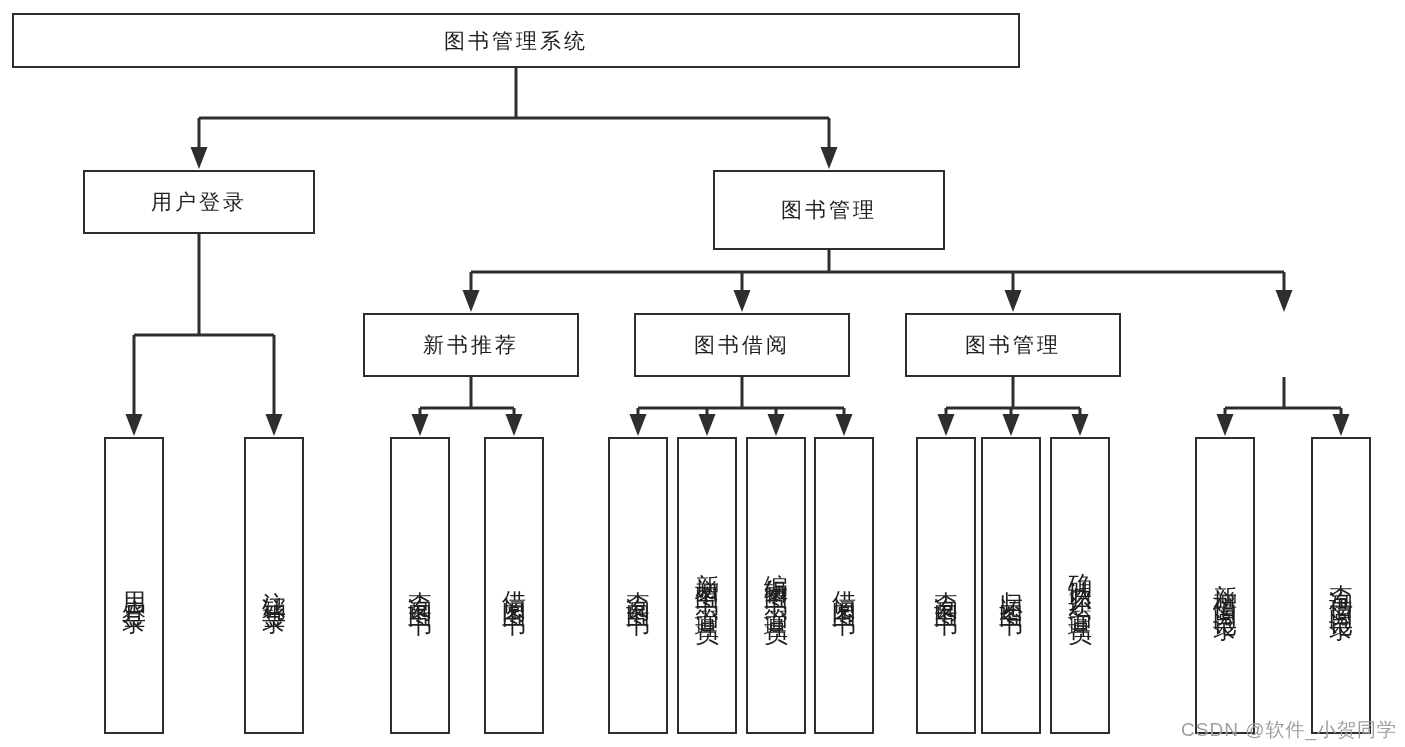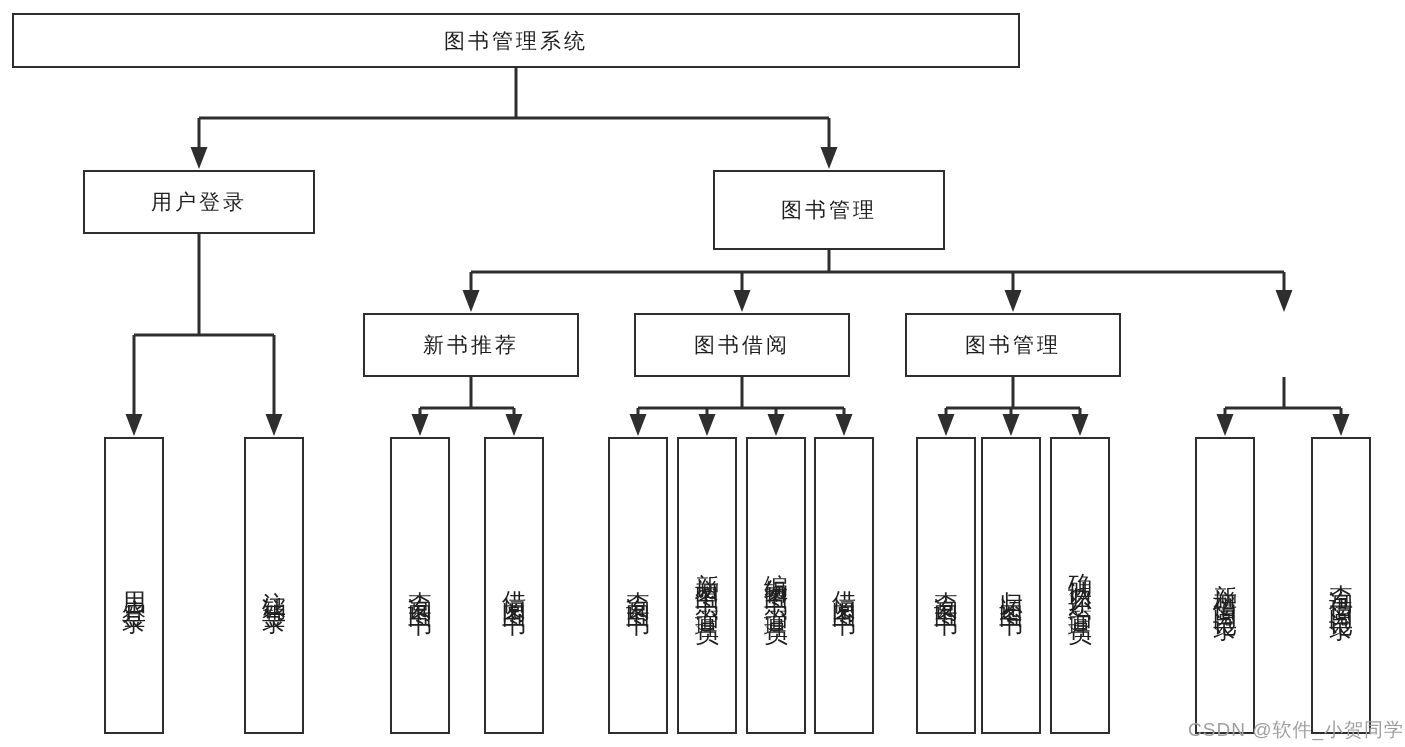--- a/index.html
+++ b/index.html
@@ -29,21 +29,21 @@
   .vt {
     writing-mode: vertical-rl;
     text-orientation: mixed;
     font-size: 24px;
     letter-spacing: 7px;
     line-height: 1;
     color: var(--text, #1f1f1f);
   }
   .watermark {
     position: absolute;
-    right: 1px;
+    right: 8px;
     bottom: 4px;
     font-size: 19px;
     letter-spacing: 1px;
     color: var(--wm, #9e9e9e);
     z-index: 5;
     white-space: nowrap;
   }
 </style>
 </head>
 <body style="background: rgb(255, 255, 255);">

